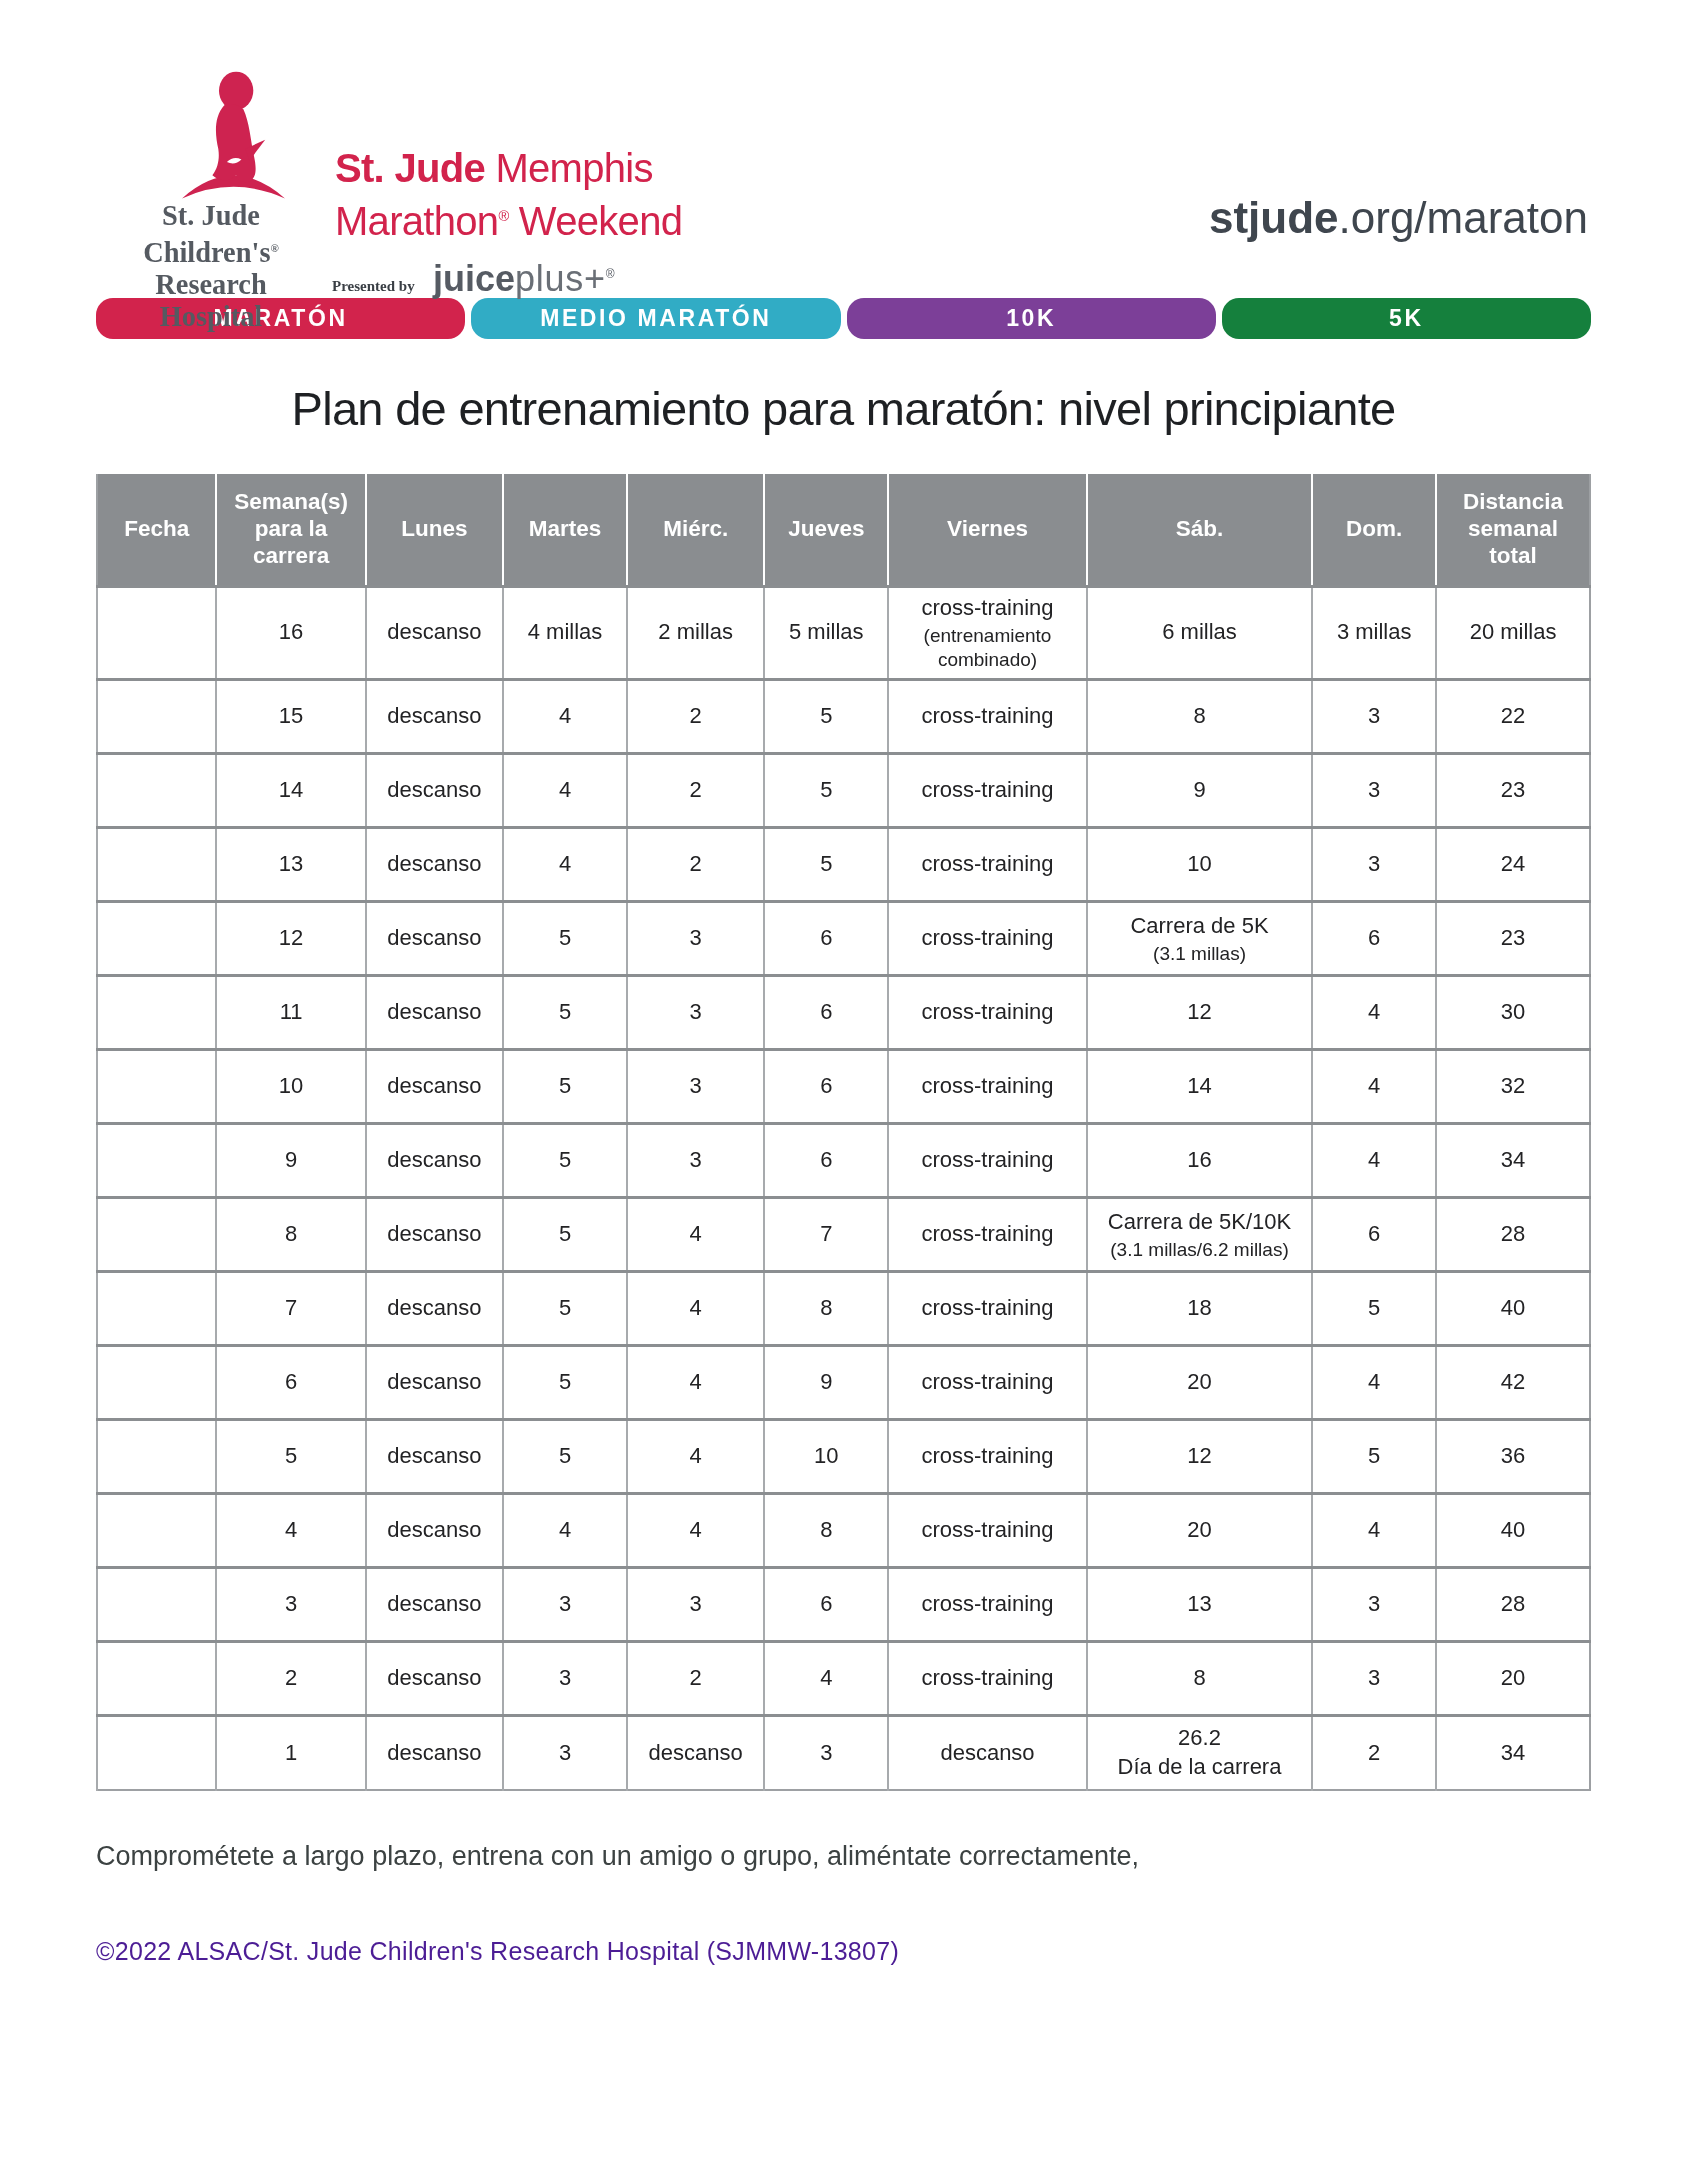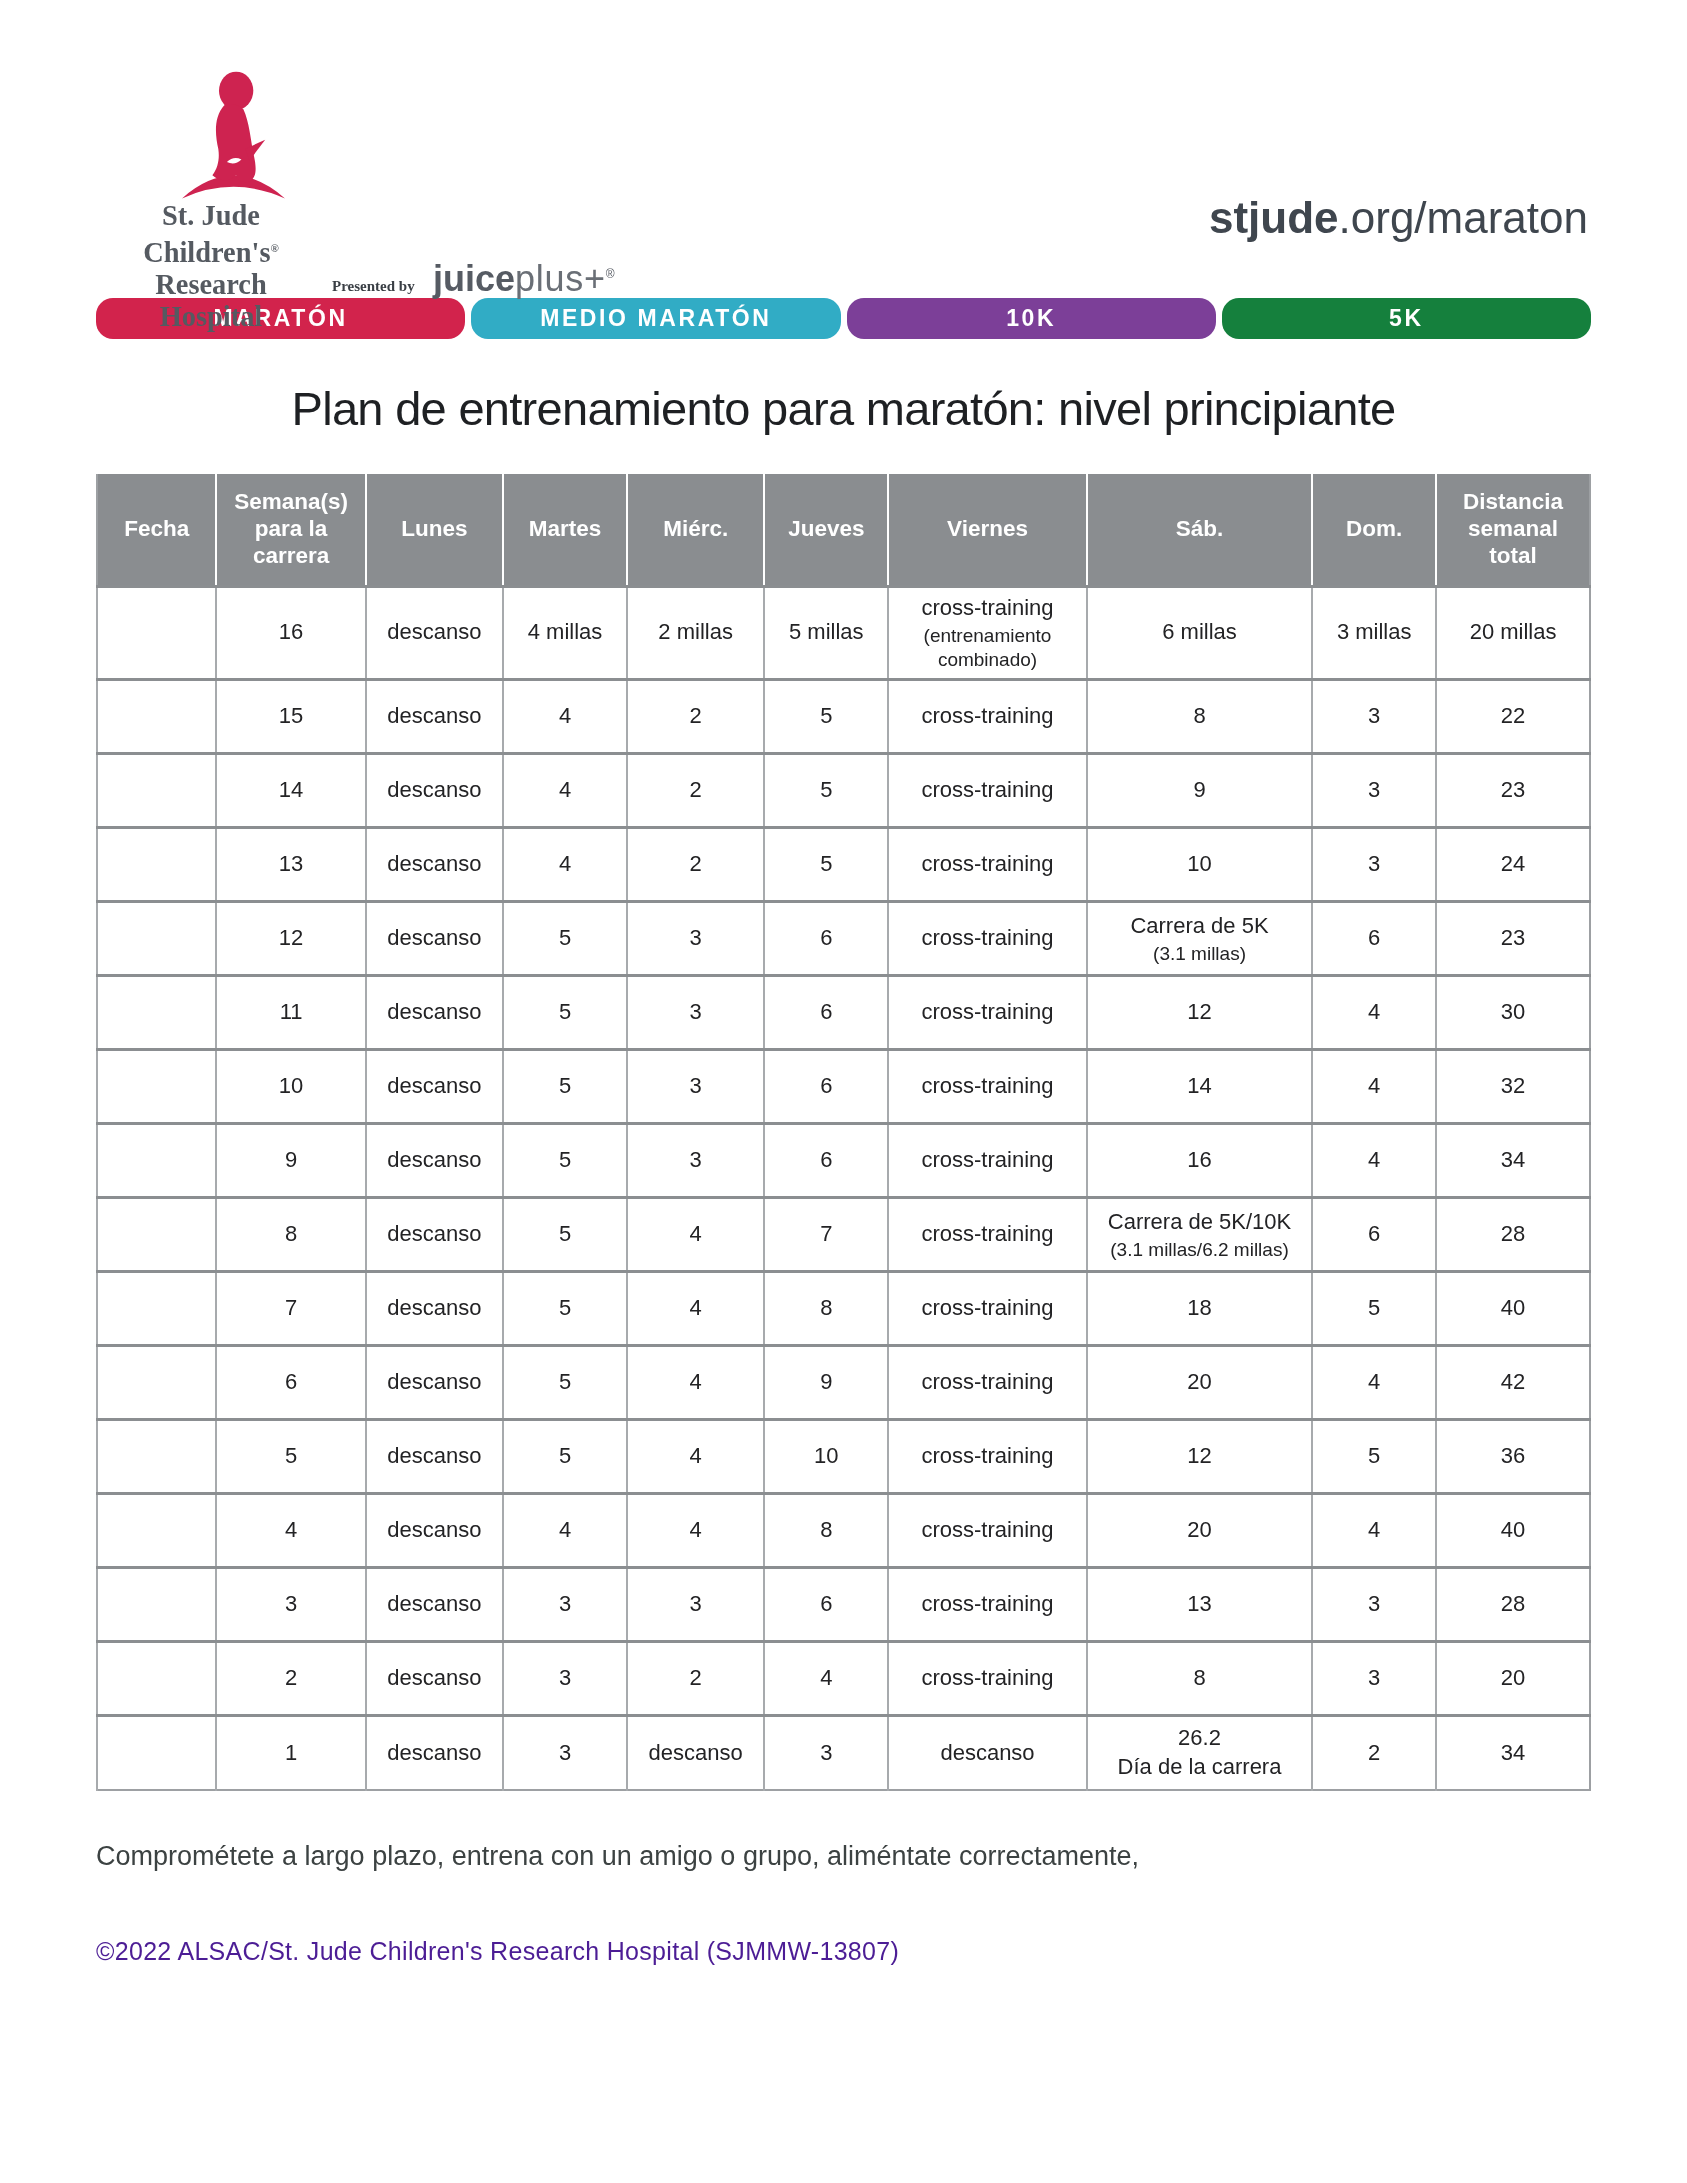--- a/index.html
+++ b/index.html
@@ -70,20 +70,24 @@
         C106 104 104 78 95 58
         C87 50 74 48 66 52 Z"></path>
       <path fill="#CE2350" d="M98 118 L128 104 L104 136 Z"></path>
       <path fill="#ffffff" d="M70 138 Q80 128 92 134 Q82 144 70 138 Z"></path>
     </svg>
     <div class="logo-text">
       <div><span>St. Jude Children's</span><sup>®</sup></div>
       <div>Research Hospital</div>
     </div>
 
+    <div class="event-title">
+      <div><span class="b">St. Jude</span><span> Memphis</span></div>
+      <div><span>Marathon</span><sup>®</sup><span> Weekend</span></div>
+    </div>
 
     <div class="presented">Presented by</div>
     <div class="sponsor"><span class="b">juice</span><span class="l">plus+</span><sup>®</sup></div>
 
     <div class="website"><span class="b">stjude</span><span>.org/maraton</span></div>
   </div>
 
   <div class="tab-bar" id="tab-bar">
       <div class="tab" style="background: rgb(210, 35, 76);">
         <span>MARATÓN</span>

